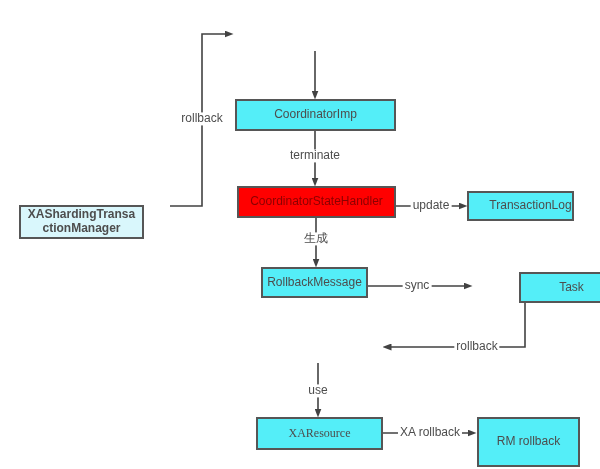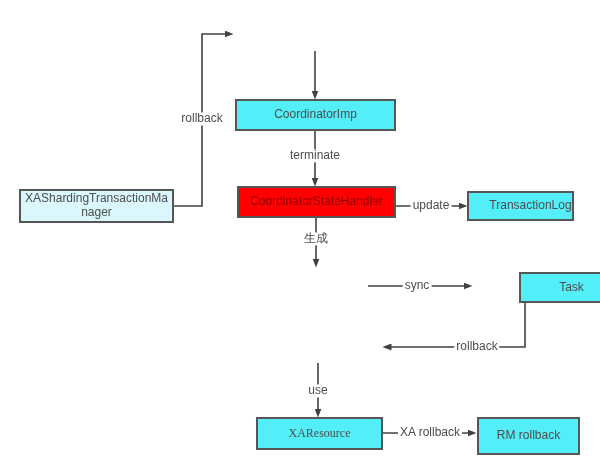--- a/index.html
+++ b/index.html
@@ -84,29 +84,30 @@
     <path class="edge" d="M383,433 L468,433" marker-end="url(#arrow)"></path>
   </svg>
 
 
   <div class="node" style="left:235px; top:99px; width:161px; height:32px;">CoordinatorImp</div>
 
   <div class="node red" style="left:237px; top:186px; width:159px; height:32px;">CoordinatorStateHandler</div>
 
   <div class="node" style="left:467px; top:191px; width:107px; height:30px;padding-left:24px;">TransactionLog</div>
 
-  <div class="node pale wrap" style="left:19px; top:189px; width:155px; height:34px;">XAShardingTransactionManager</div>
+  <div class="node pale wrap" style="left:19px; top:205px; width:125px; height:34px;font-weight:bold;">XAShardingTransactionManager</div>
 
+  <div class="node" style="left:261px; top:267px; width:107px; height:31px;">RollbackMessage</div>
 
   <div class="node" style="left:473px; top:272px; width:105px; height:31px;margin-left:46px;">Task</div>
 
 
   <div class="node" style="left:256px; top:417px; width:127px; height:33px;font-family:Liberation Serif, serif;">XAResource</div>
 
-  <div class="node" style="left:477px; top:417px; width:103px; height:38px;">RM rollback</div>
+  <div class="node" style="left:477px; top:417px; width:103px; height:50px;">RM rollback</div>
 
   <div class="edge-label" style="left:202px; top:119px;">rollback</div>
 
   <div class="edge-label" style="left:315px; top:156px;">terminate</div>
 
   <div class="edge-label" style="left:431px; top:206px;">update</div>
 
   <div class="edge-label" style="left:316px; top:239px;">生成</div>
 
   <div class="edge-label" style="left:417px; top:286px;">sync</div>

